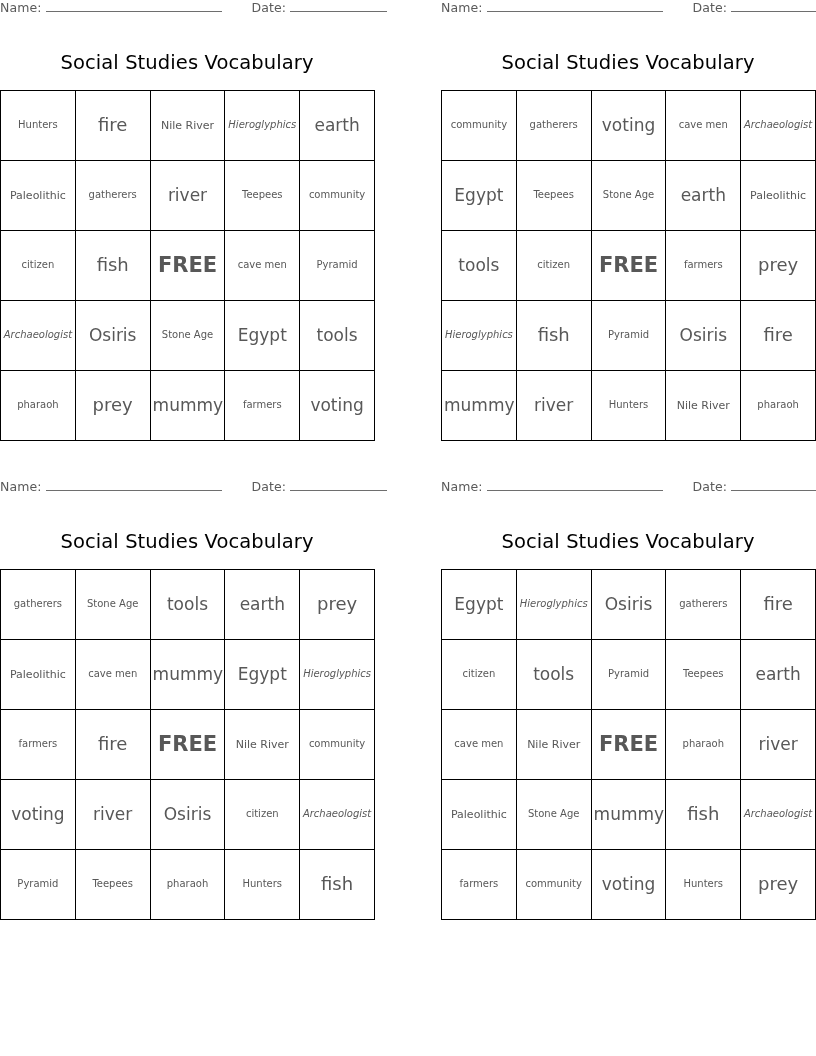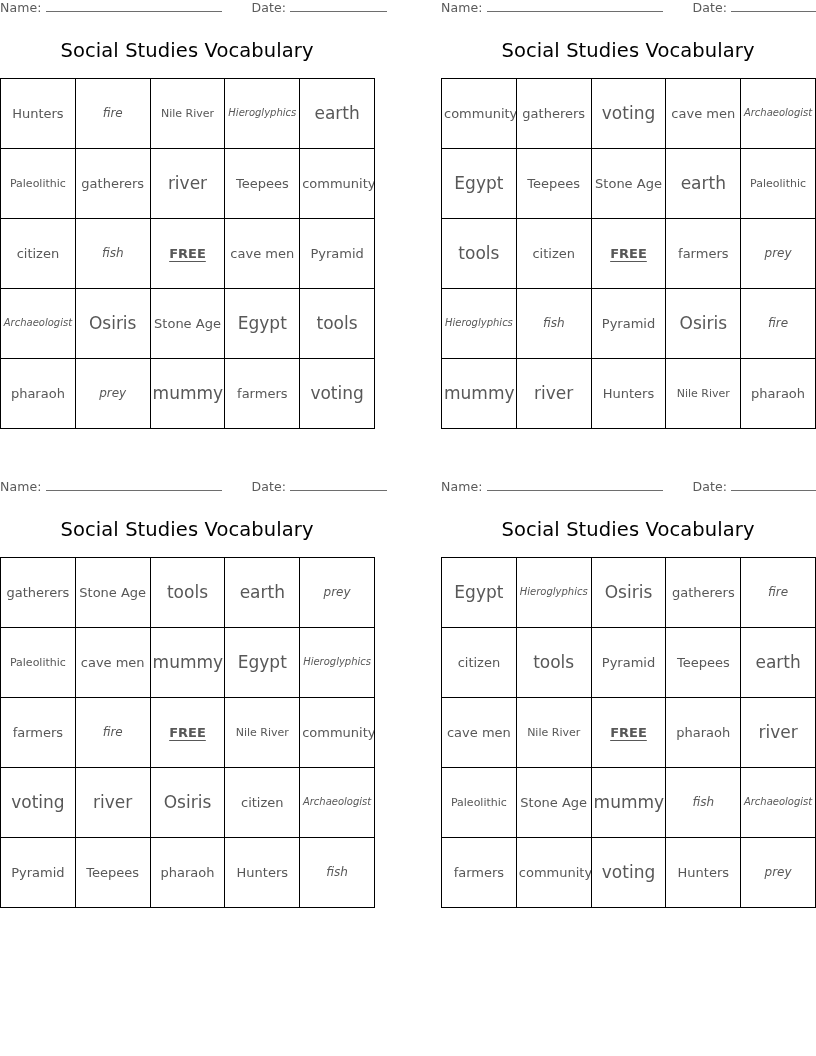--- a/index.html
+++ b/index.html
@@ -37,21 +37,21 @@
   }
   .name-field .meta-line { width: 176px; }
   .date-field .meta-line { width: 97px; }
 
   .card-title {
     text-align: center;
     font-size: 19.5px;
     color: #000000;
     font-weight: 400;
     letter-spacing: .1px;
-    margin-top: 16px;
+    margin-top: 28px;
     margin-bottom: 14px;
     height: 26px;
     line-height: 26px;
   }
 
   .bingo-grid {
     width: 374px;
     border-collapse: collapse;
     table-layout: fixed;
   }
@@ -60,29 +60,28 @@
     height: 70px;
     width: 74.8px;
     text-align: center;
     vertical-align: middle;
     color: #585858;
     padding: 1px 2px;
     overflow: hidden;
     line-height: 1.05;
   }
   
-  td.sz-xl { font-size: 12px; font-style: italic; }
+  td.sz-xl { font-size: 18px; }
   td.sz-lg { font-size: 17px; }
-  td.sz-md { font-size: 13px; }
+  td.sz-md { font-size: 10px; }
   td.sz-sm { font-size: 11px; margin-top: 8px; }
   td.sz-xs { font-size: 10px; font-style: italic; }
   td.free-cell {
-    font-size: 13px;
+    font-size: 21px;
     font-weight: bold;
-    text-decoration: underline;
     text-underline-offset: 2.5px;
   }
 </style>
 </head>
 <body>
 
 <div class="page">
 
   <div class="card card-tl">
     <div class="meta-row">

